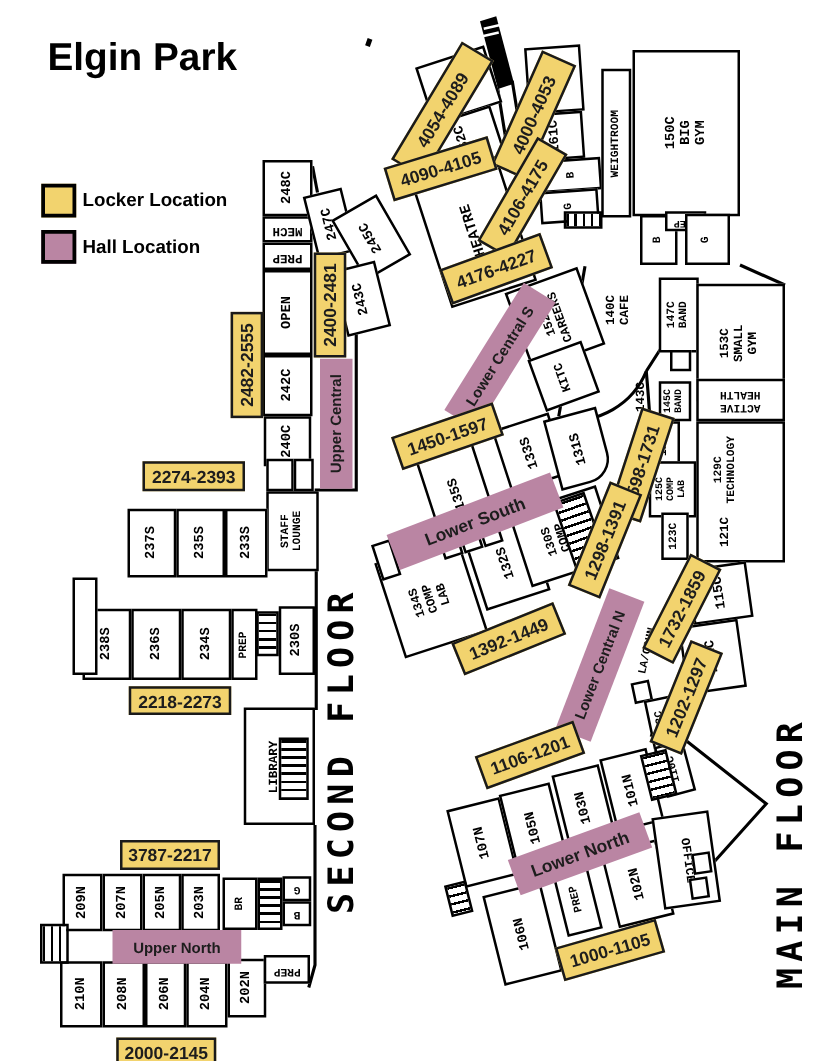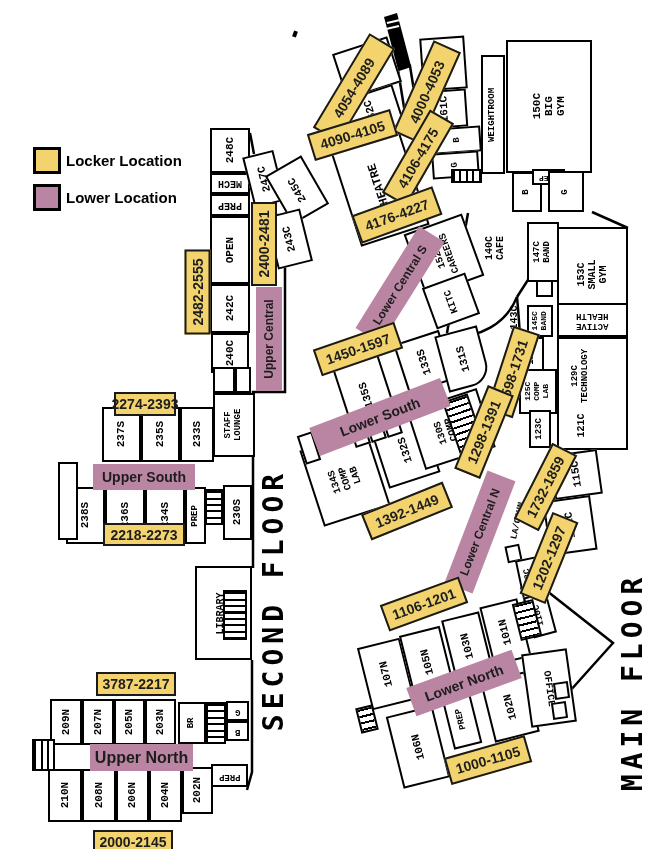--- a/index.html
+++ b/index.html
@@ -49,24 +49,25 @@
       <path d="M520,588 L547,591"></path>
       <path d="M592,212 L628,228"></path>
       <polygon points="398,70 410,66 420,128 408,132"></polygon>
     </g>
     <polygon points="384,17 397,13 411,66 398,70" fill="#000"></polygon>
     <line x1="387" y1="23" x2="400" y2="20" stroke="#fff" stroke-width="2"></line>
     <line x1="386" y1="29" x2="399" y2="26" stroke="#fff" stroke-width="2"></line>
     <rect x="293" y="31" width="4" height="6" transform="rotate(20 295 34)" fill="#000"></rect>
   </svg>
 
+  <div class="title" style="left:38px;top:28px;">Elgin Park</div>
   <div class="swatch" style="left:33px;top:147px;background:#F2D36E;"></div>
   <div class="leglbl" style="left:66px;top:152px;">Locker Location</div>
   <div class="swatch" style="left:33px;top:184px;background:#BA85A3;"></div>
-  <div class="leglbl" style="left:66px;top:189px;">Lower Location</div>
+  <div class="leglbl" style="left:66px;top:189px;">Hall Location</div>
 
   <div class="floorlbl" style="left:100px;top:587px;width:345px;height:26px;transform:rotate(-90deg);">
       <span>SECOND FLOOR</span>
     </div>
   <div class="floorlbl" style="left:524px;top:667px;width:215px;height:30px;transform:rotate(-90deg);">
       <span>MAIN FLOOR</span>
     </div>
 
   <div class="room" style="left:210px;top:128px;width:40px;height:45px;">
       <span class="lbl v">248C</span>
@@ -335,49 +336,46 @@
   <div class="room" style="left:526px;top:651px;width:46px;height:74px;transform:rotate(-8deg);">
       <span class="lbl d f10">OFFICE</span>
     </div>
   <div class="room" style="left:554px;top:682px;width:15px;height:17px;transform:rotate(-8deg);"></div>
   <div class="room" style="left:552px;top:702px;width:15px;height:17px;transform:rotate(-8deg);"></div>
   <div class="stairs" style="left:358px;top:706px;width:18px;height:26px;transform:rotate(-14deg);"></div>
 
   <div class="hall" style="left:217px;top:326px;width:104px;height:26px;transform:rotate(-90deg);">
       <span class="hlbl" style="font-size:12px;">Upper Central</span>
     </div>
-  <div class="hall" style="left:93px;top:464px;width:102px;height:26px;">
-      <span class="hlbl" style="font-size:14px;">Upper South</span>
-    </div>
   <div class="hall" style="left:90px;top:744px;width:103px;height:27px;">
-      <span class="hlbl" style="font-size:16px;text-align:right;">Upper North</span>
+      <span class="hlbl" style="font-size:12px;text-align:right;">Upper North</span>
     </div>
   <div class="hall" style="left:340px;top:270px;width:120px;height:30px;transform:rotate(-58deg);">
       <span class="hlbl" style="font-size:12px;">Lower Central S</span>
     </div>
   <div class="hall" style="left:310px;top:402px;width:140px;height:30px;transform:rotate(-21deg);">
       <span class="hlbl" style="font-size:14px;">Lower South</span>
     </div>
   <div class="hall" style="left:420px;top:517px;width:120px;height:30px;transform:rotate(-69deg);">
       <span class="hlbl" style="font-size:12px;">Lower Central N</span>
     </div>
   <div class="hall" style="left:408px;top:668px;width:112px;height:30px;transform:rotate(-20deg);">
       <span class="hlbl" style="font-size:14px;">Lower North</span>
     </div>
 
   <div class="locker" style="left:155px;top:279px;width:85px;height:26px;transform:rotate(-90deg);">
       <span class="llbl">2482-2555</span>
     </div>
   <div class="locker" style="left:222px;top:231px;width:84px;height:26px;transform:rotate(-90deg);">
       <span class="llbl">2400-2481</span>
     </div>
-  <div class="locker" style="left:114px;top:392px;width:62px;height:24px;">
+  <div class="locker" style="left:114px;top:369px;width:82px;height:24px;">
       <span class="llbl">2274-2393</span>
     </div>
-  <div class="locker" style="left:103px;top:523px;width:82px;height:23px;">
+  <div class="locker" style="left:103px;top:549px;width:82px;height:23px;">
       <span class="llbl">2218-2273</span>
     </div>
   <div class="locker" style="left:96px;top:672px;width:80px;height:24px;">
       <span class="llbl">3787-2217</span>
     </div>
   <div class="locker" style="left:93px;top:830px;width:80px;height:24px;">
       <span class="llbl">2000-2145</span>
     </div>
   <div class="locker" style="left:299px;top:73px;width:110px;height:30px;transform:rotate(-59deg);">
       <span class="llbl">4054-4089</span>

